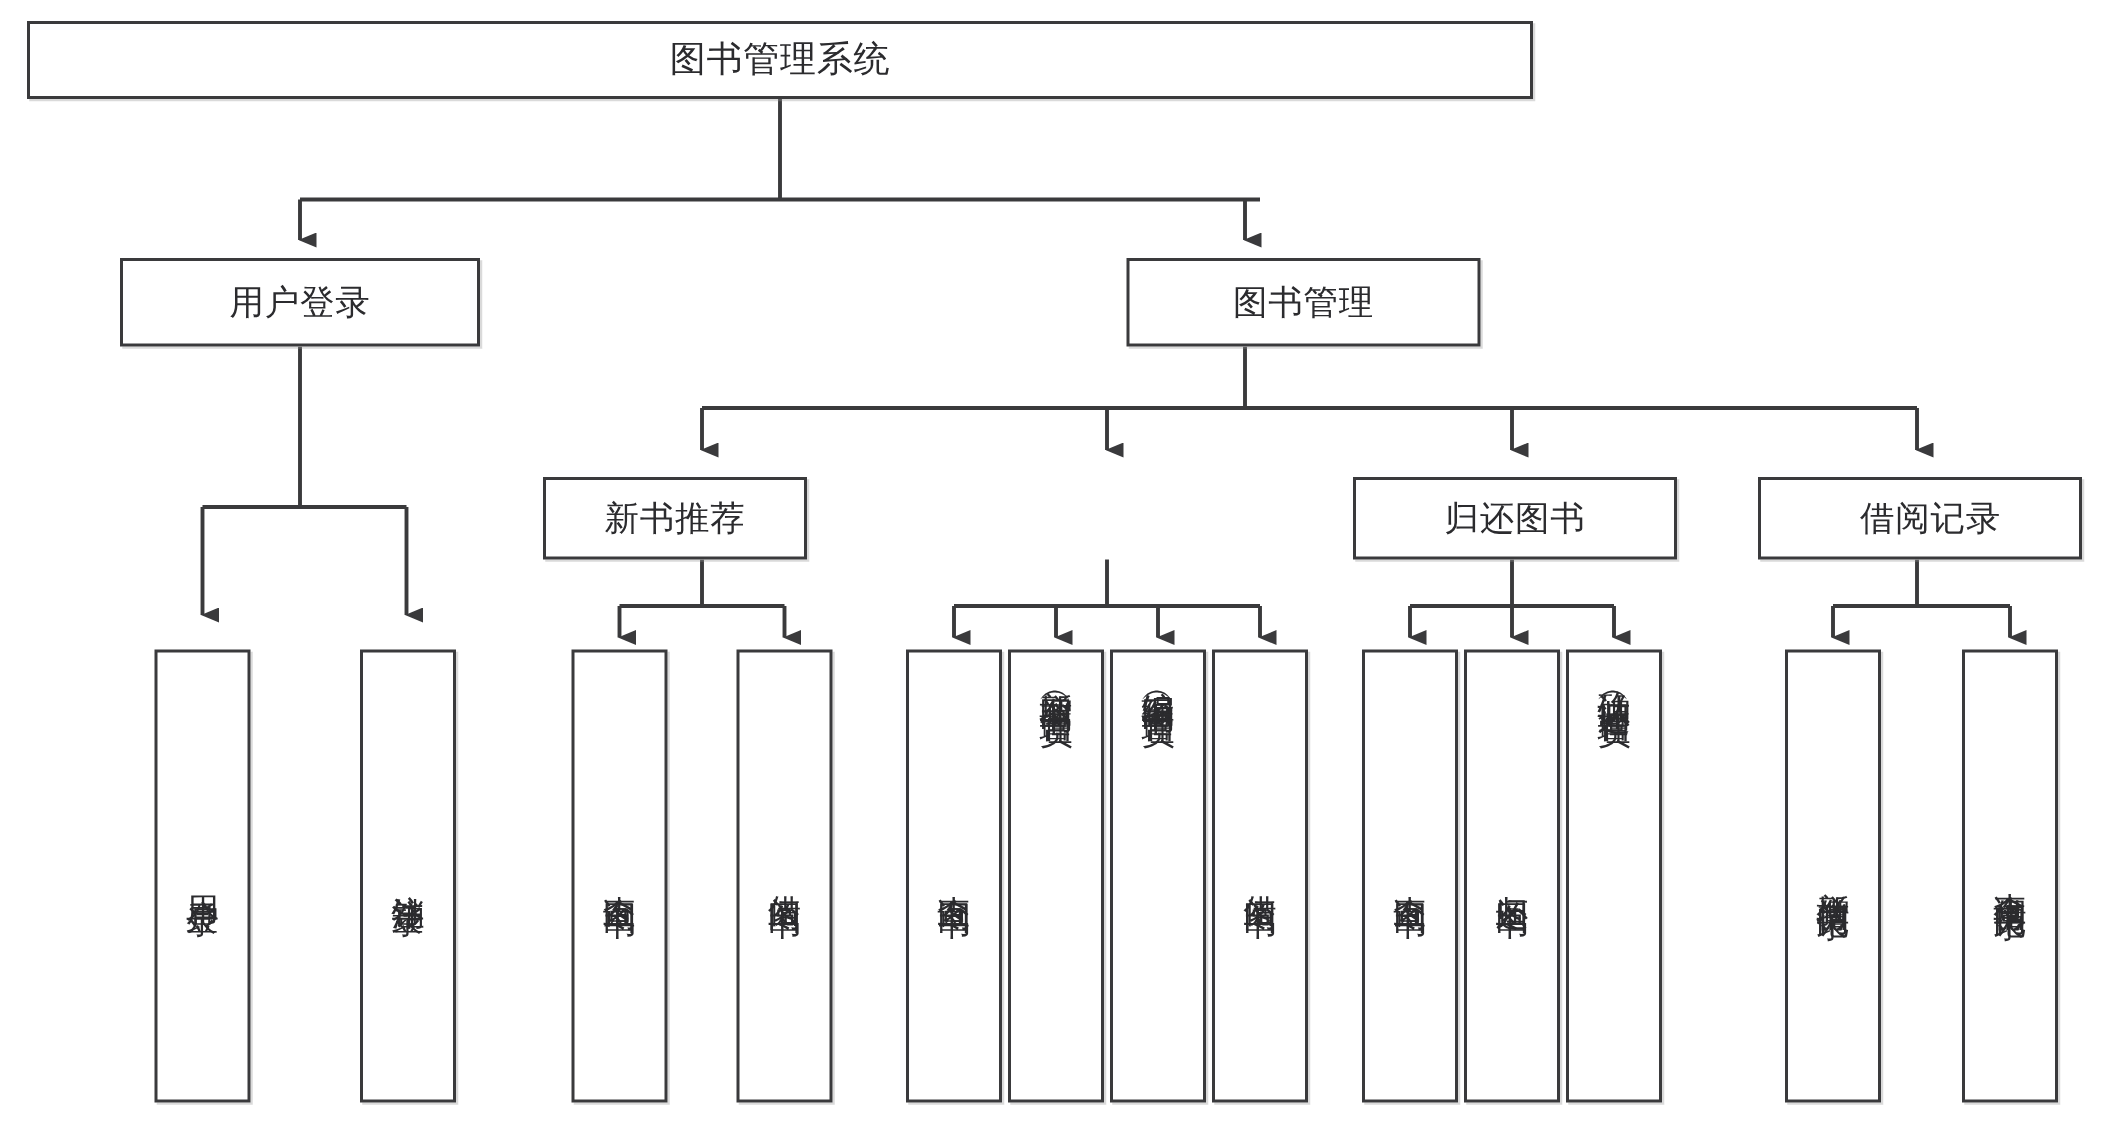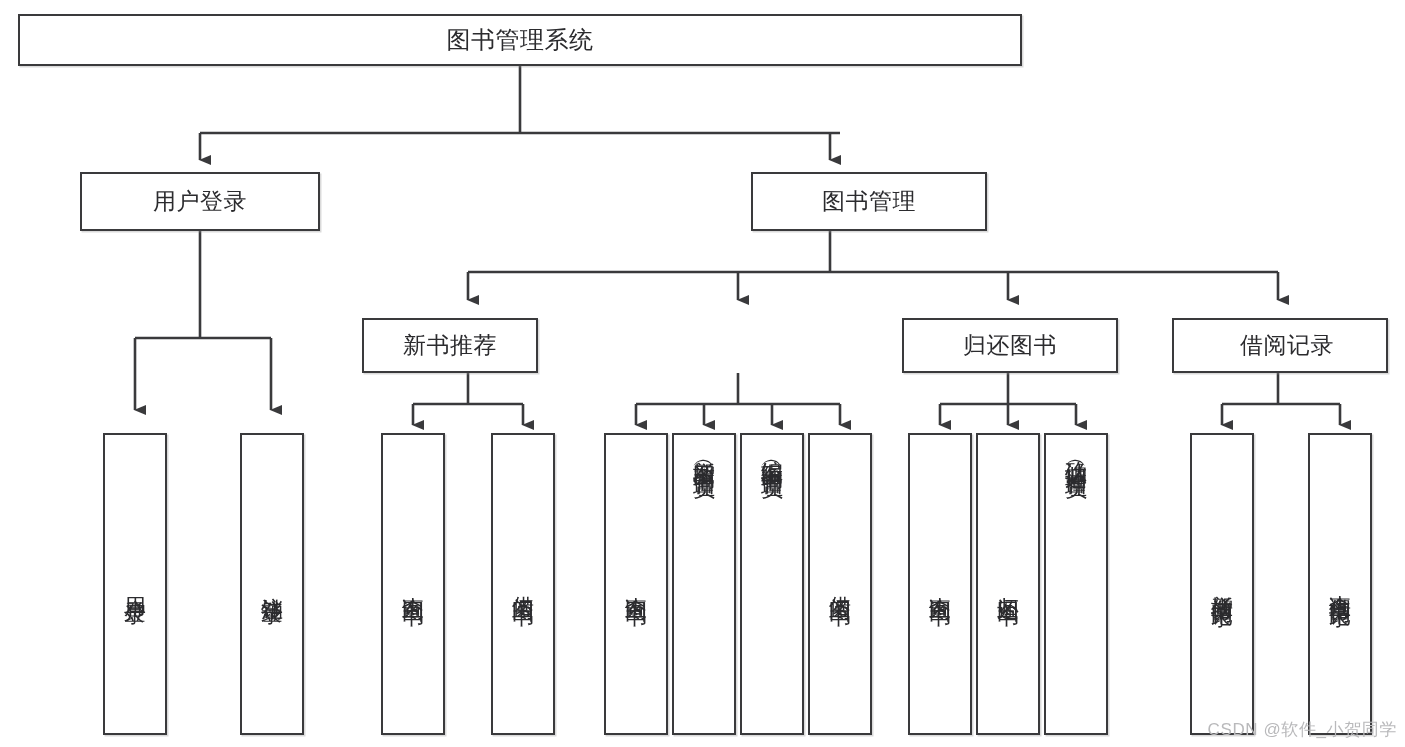--- a/index.html
+++ b/index.html
@@ -184,15 +184,14 @@
     <span class="label">确认归还（管理员）</span>
   </div>
 
   <div class="node vert center" style="left:1190px; top:433px; width:64px; height:302px;">
     <span class="label">新增借阅记录</span>
   </div>
   <div class="node vert center" style="left:1308px; top:433px; width:64px; height:302px;">
     <span class="label">查询借阅记录</span>
   </div>
 
-  <div id="watermark">CSDN @软件_小贺同学</div>
 
 </div>
 
 </body></html>

